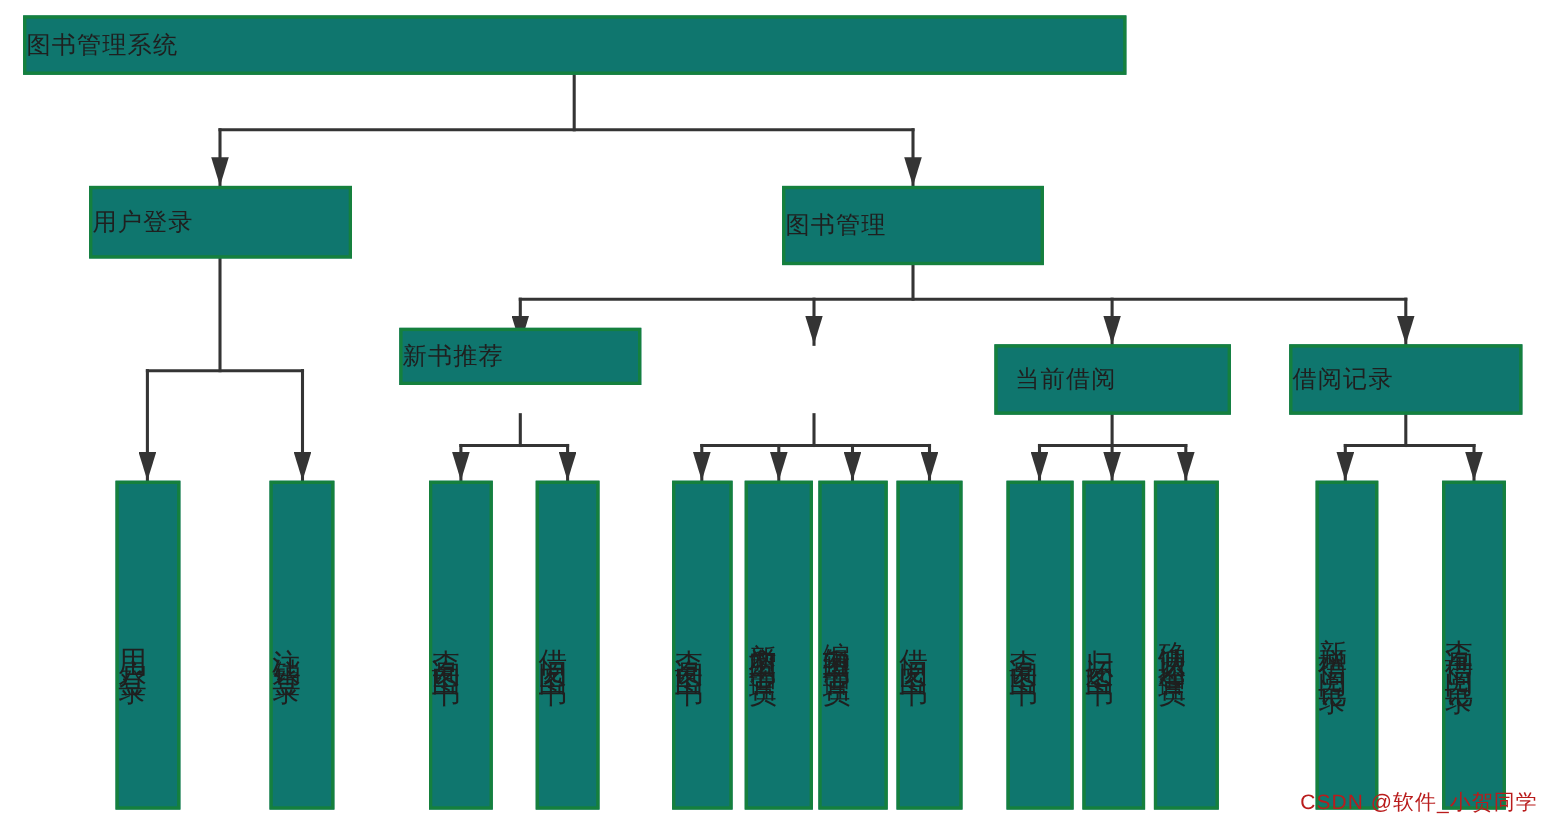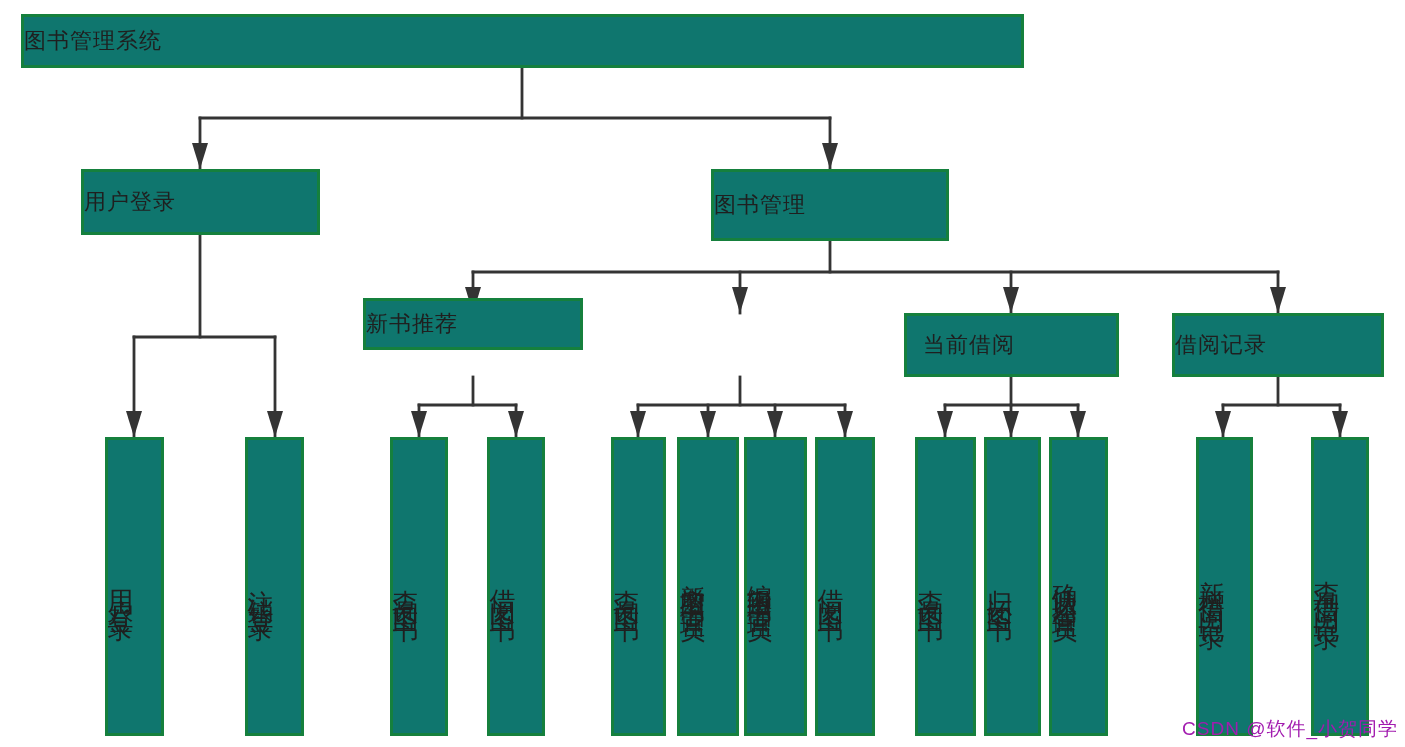--- a/index.html
+++ b/index.html
@@ -32,21 +32,21 @@
   #leaf-bb-query{left:611px;width:55px;}
   #leaf-bb-add{left:677px;width:62px;}
   #leaf-bb-edit{left:744px;width:63px;}
   #leaf-bb-borrow{left:815px;width:60px;}
   #leaf-cb-query{left:915px;width:61px;}
   #leaf-cb-return{left:984px;width:57px;}
   #leaf-cb-confirm{left:1049px;width:59px;}
   #leaf-br-add{left:1196px;width:57px;}
   #leaf-br-query{left:1311px;width:58px;}
   .watermark{
-    position:absolute;right:7px;bottom:5px;font-size:19px;color:#a21caf;
+    position:absolute;right:7px;bottom:5px;font-size:19px;color:#b91c1c;
     letter-spacing:1px;white-space:nowrap;
   }
 </style>
 </head>
 <body>
 
 <div class="canvas">
 
   <svg class="wires" width="1405" height="747" viewBox="0 0 1405 747" xmlns="http://www.w3.org/2000/svg">
     <defs>

